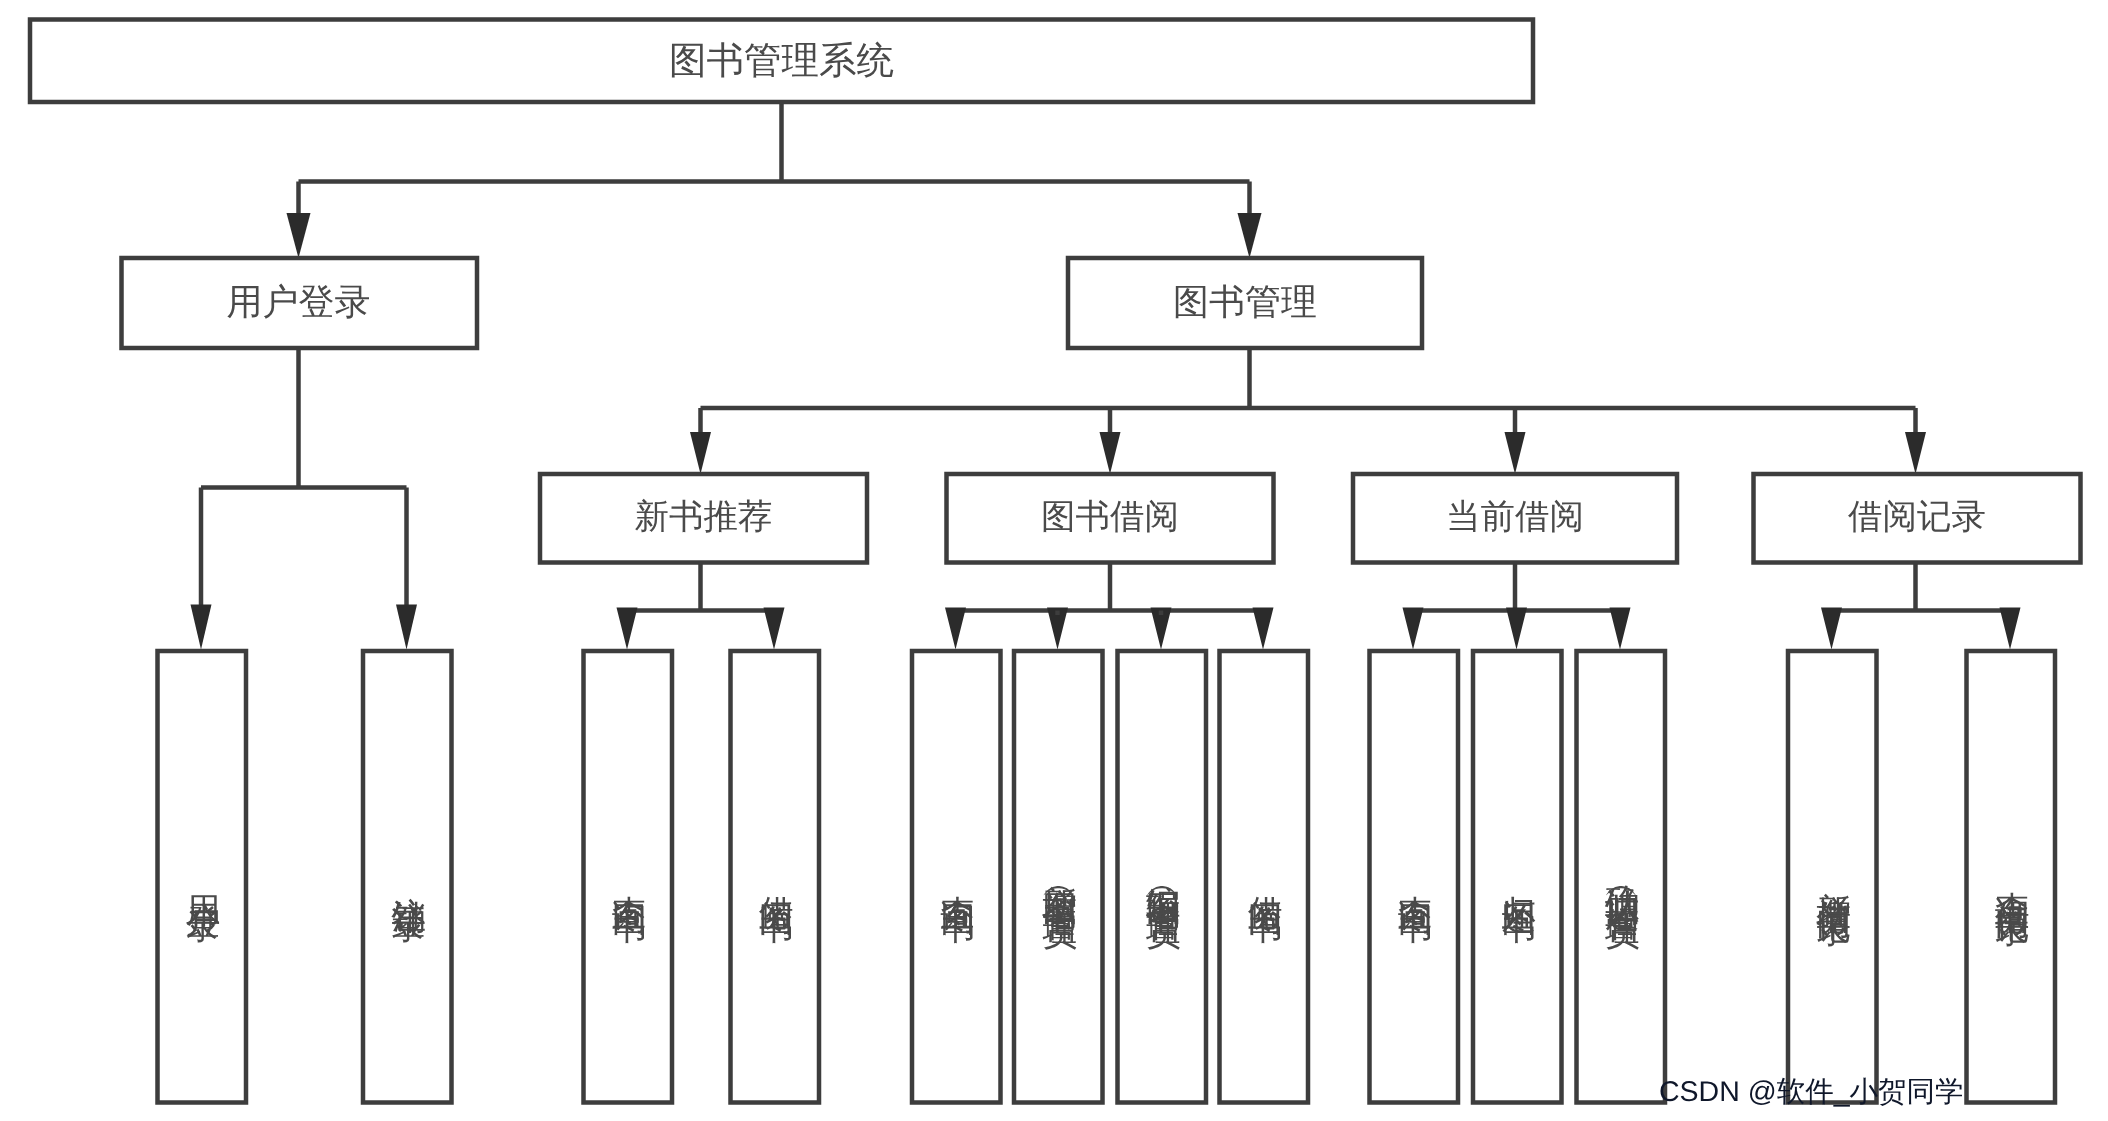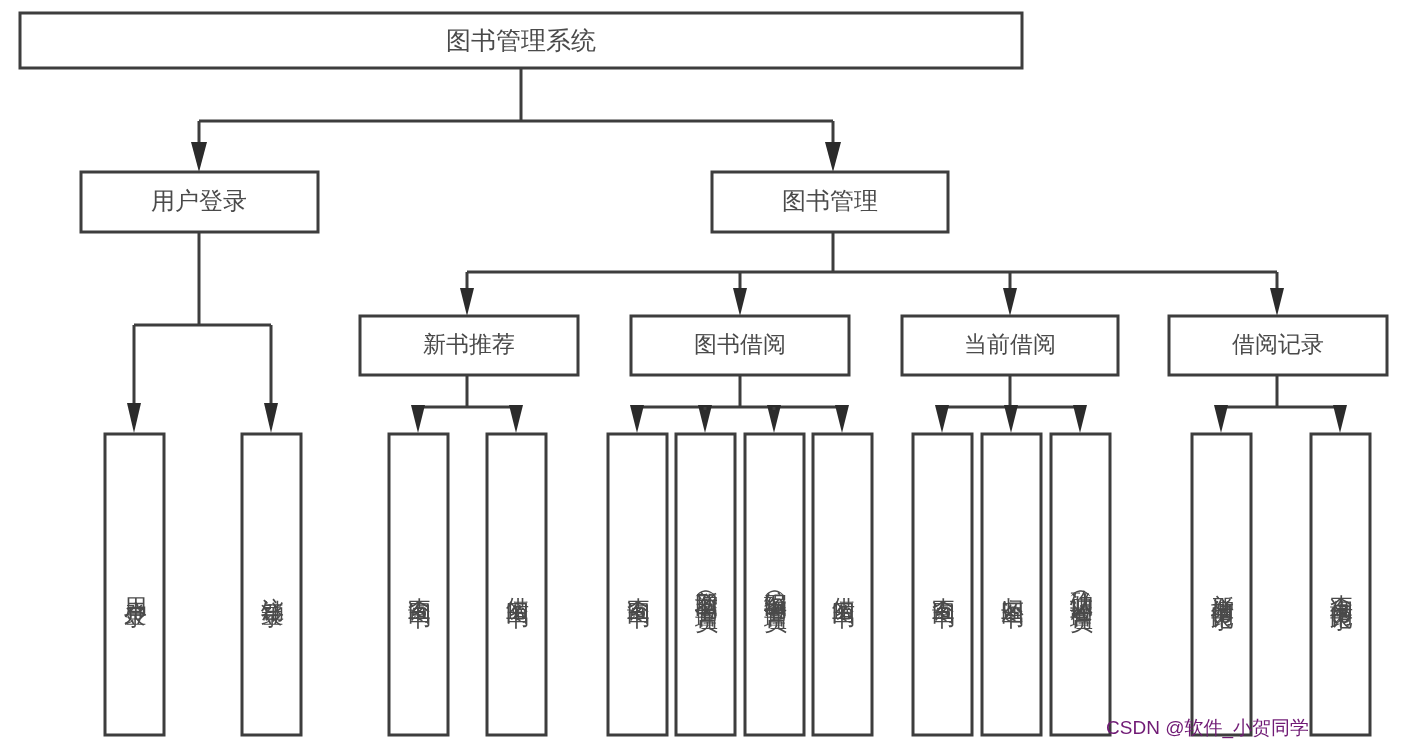--- a/index.html
+++ b/index.html
@@ -33,21 +33,21 @@
     writing-mode:vertical-rl;
     glyph-orientation-vertical:0;
     letter-spacing:3px;
   }
 
   .watermark{
     position:absolute;
     right:8px;bottom:6px;
     font-family:"Liberation Sans","DejaVu Sans",sans-serif;
     font-size:19px;
-    color:#701a75;
+    color:#0f172a;
     white-space:nowrap;
     user-select:none;
     pointer-events:none;
   }
 </style>
 </head>
 <body>
 
 <div id="diagram-root">
 

